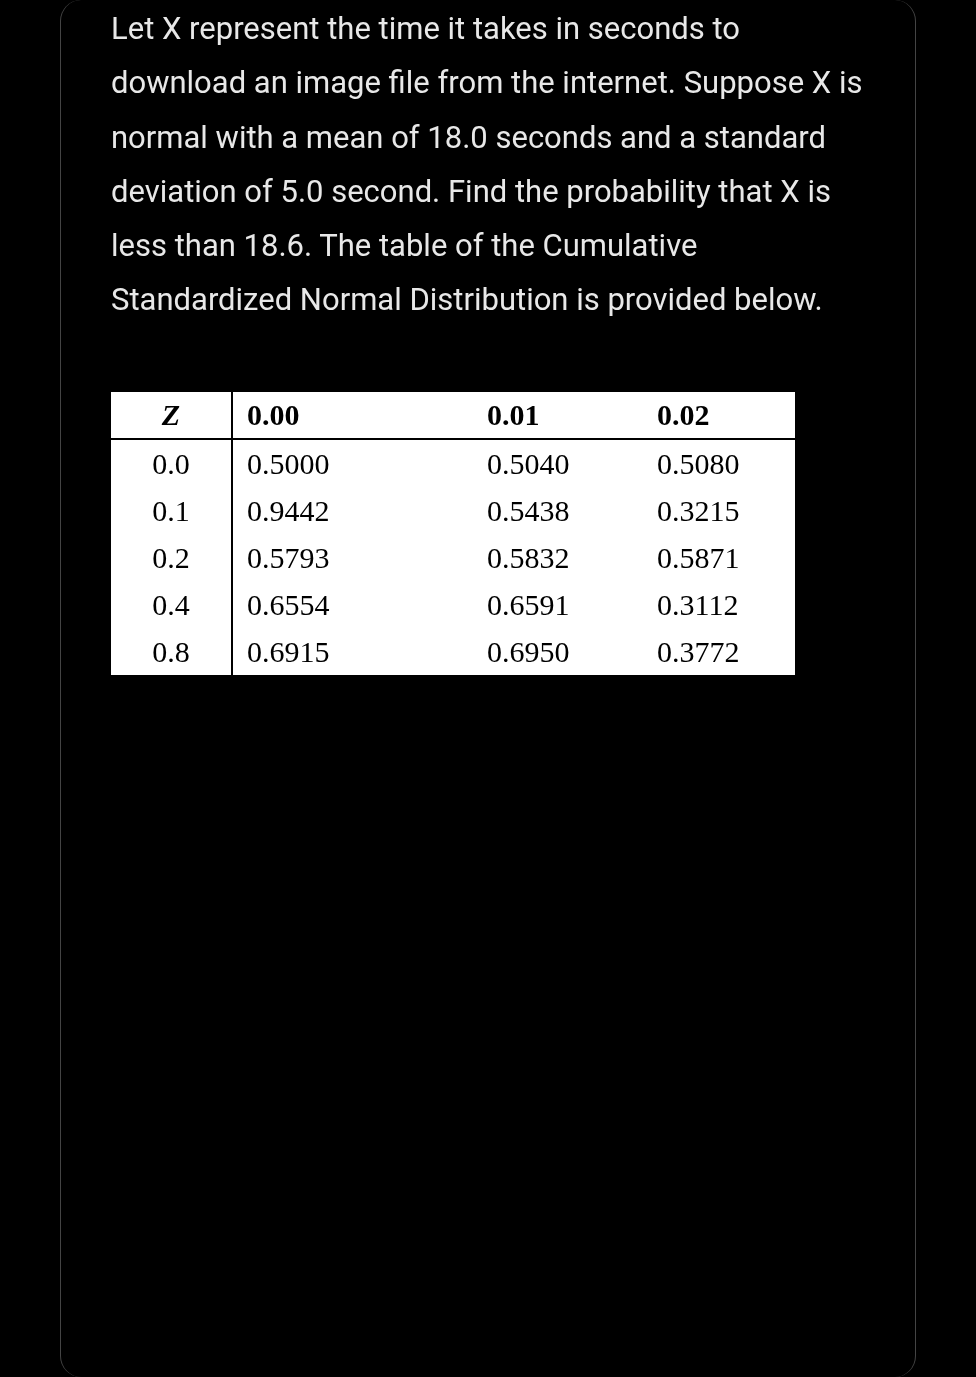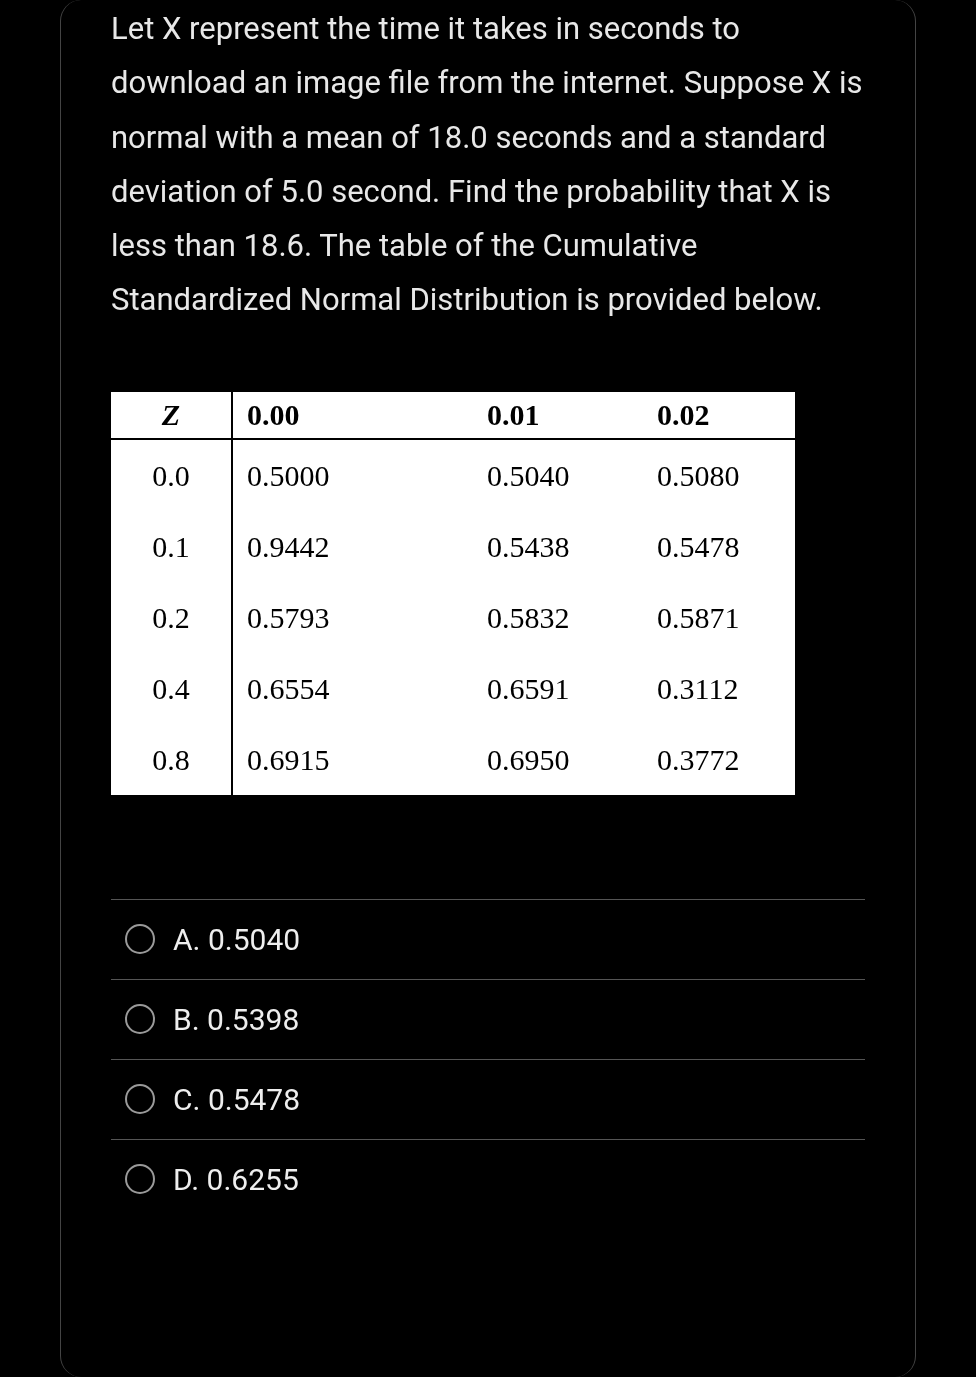--- a/index.html
+++ b/index.html
@@ -46,21 +46,21 @@
   thead th.z-head {
     font-style: italic;
     text-align: center;
     width: 120px;
     border-right: 2px solid #000;
   }
   thead th.c1 { padding-left: 14px; width: 240px; margin-left: 48px; }
   thead th.c2 { width: 170px; }
   thead th.c3 { }
   tbody td {
-    padding: 16px 0;
+    padding: 4px 0;
     line-height: 1.3;
     margin-left: 16px;
   }
   tbody td.z-col {
     text-align: center;
     border-right: 2px solid #000;
   }
   tbody td.c1 { padding-left: 14px; }
   .options {
     margin-top: 104px;
@@ -106,21 +106,21 @@
         <tr>
           <td class="z-col">0.0</td>
           <td class="c1">0.5000</td>
           <td>0.5040</td>
           <td>0.5080</td>
         </tr>
         <tr>
           <td class="z-col">0.1</td>
           <td class="c1">0.9442</td>
           <td>0.5438</td>
-          <td>0.5478</td>
+          <td>0.3215</td>
         </tr>
         <tr>
           <td class="z-col">0.2</td>
           <td class="c1">0.5793</td>
           <td>0.5832</td>
           <td>0.5871</td>
         </tr>
         <tr>
           <td class="z-col">0.4</td>
           <td class="c1">0.6554</td>
@@ -130,32 +130,14 @@
         <tr>
           <td class="z-col">0.8</td>
           <td class="c1">0.6915</td>
           <td>0.6950</td>
           <td>0.3772</td>
         </tr>
       </tbody>
     </table>
   </div>
 
-  <div class="options">
-    <div class="option">
-      <span class="radio"></span>
-      <span class="opt-label">A. 0.5040</span>
-    </div>
-    <div class="option">
-      <span class="radio"></span>
-      <span class="opt-label">B. 0.5398</span>
-    </div>
-    <div class="option">
-      <span class="radio"></span>
-      <span class="opt-label">C. 0.5478</span>
-    </div>
-    <div class="option">
-      <span class="radio"></span>
-      <span class="opt-label">D. 0.6255</span>
-    </div>
-  </div>
 
 </div>
 
 </body></html>

